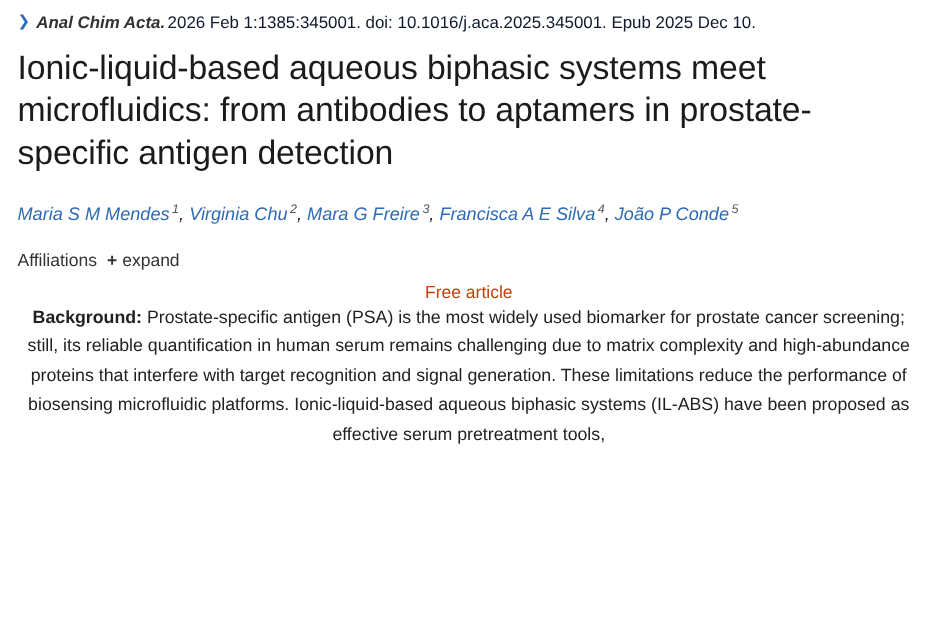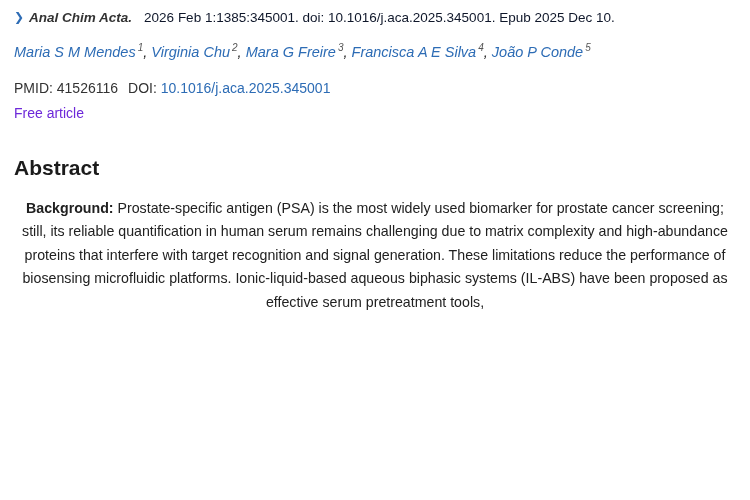--- a/index.html
+++ b/index.html
@@ -36,21 +36,21 @@
     font-size: 12px;
     line-height: 19px;
     margin-right: 5px;
     flex: 0 0 auto;
     transform: translateY(0px);
   }
   .journal {
     font-weight: bold;
     font-style: italic;
     color: #333333;
-    margin-right: 12px;
+    margin-right: 2px;
   }
   .cite-rest {
     color: #0f172a;
   }
 
   
   .title {
     font-size: 27px;
     line-height: 34px;
     font-weight: normal;
@@ -106,22 +106,23 @@
   }
   .ids-row .link {
     color: #2d6cb5;
     text-decoration: none;
     cursor: pointer;
   }
   .pmid-gap { display: inline-block; width: 10px; }
   .free-article {
     font-size: 14px;
     line-height: 20px;
-    color: #6d28d9;
+    color: #c2410c;
     margin-top: 4px;
+    text-align: center;
   }
 
   
   .abstract-head {
     font-size: 21px;
     line-height: 26px;
     font-weight: bold;
     color: #1b1b1b;
     margin: 32px 0 16px 0;
   }
@@ -138,33 +139,31 @@
 
 <div class="page">
 
   <div class="cite-line">
     <span class="cite-chevron">❯</span>
     <span>
       <span class="journal">Anal Chim Acta.</span><span class="cite-rest">2026 Feb 1:1385:345001. doi: 10.1016/j.aca.2025.345001. Epub 2025 Dec 10.</span>
     </span>
   </div>
 
+  <h1 class="title">Ionic-liquid-based aqueous biphasic systems meet microfluidics: from antibodies to aptamers in prostate-specific antigen detection</h1>
 
   <div class="authors">
     <span><a class="author">Maria S M Mendes</a><sup class="aff-sup">1</sup></span><span class="sep">, </span><span><a class="author">Virginia Chu</a><sup class="aff-sup">2</sup></span><span class="sep">, </span><span><a class="author">Mara G Freire</a><sup class="aff-sup">3</sup></span><span class="sep">, </span><span><a class="author">Francisca A E Silva</a><sup class="aff-sup">4</sup></span><span class="sep">, </span><span><a class="author">João P Conde</a><sup class="aff-sup">5</sup></span>
   </div>
 
+  <div class="aff-row">
+    <span class="aff-label">Affiliations</span><span class="expand-btn"><span class="plus">+</span><span>expand</span></span>
+  </div>
 
-  <div class="ids-row">
-    <span>PMID:</span>
-    <span>41526116</span><span class="pmid-gap"></span><span>DOI:</span>
-    <a class="link">10.1016/j.aca.2025.345001</a>
-  </div>
 
   <div class="free-article">Free article</div>
 
-  <h2 class="abstract-head">Abstract</h2>
 
   <div class="abstract-body">
     <b>Background:</b><span> Prostate-specific antigen (PSA) is the most widely used biomarker for prostate cancer screening; still, its reliable quantification in human serum remains challenging due to matrix complexity and high-abundance proteins that interfere with target recognition and signal generation. These limitations reduce the performance of biosensing microfluidic platforms. Ionic-liquid-based aqueous biphasic systems (IL-ABS) have been proposed as effective serum pretreatment tools,</span>
   </div>
 
 </div>
 
 </body></html>

